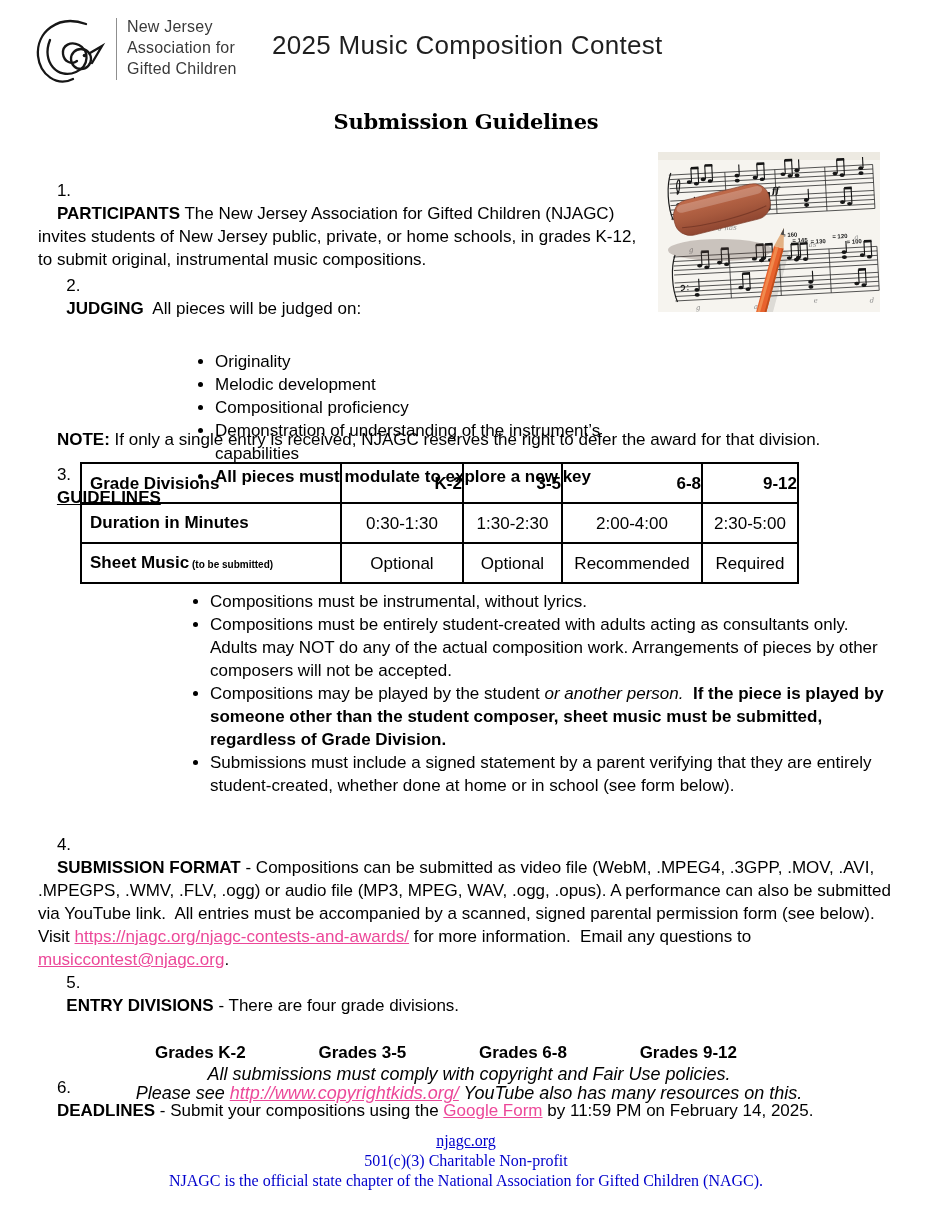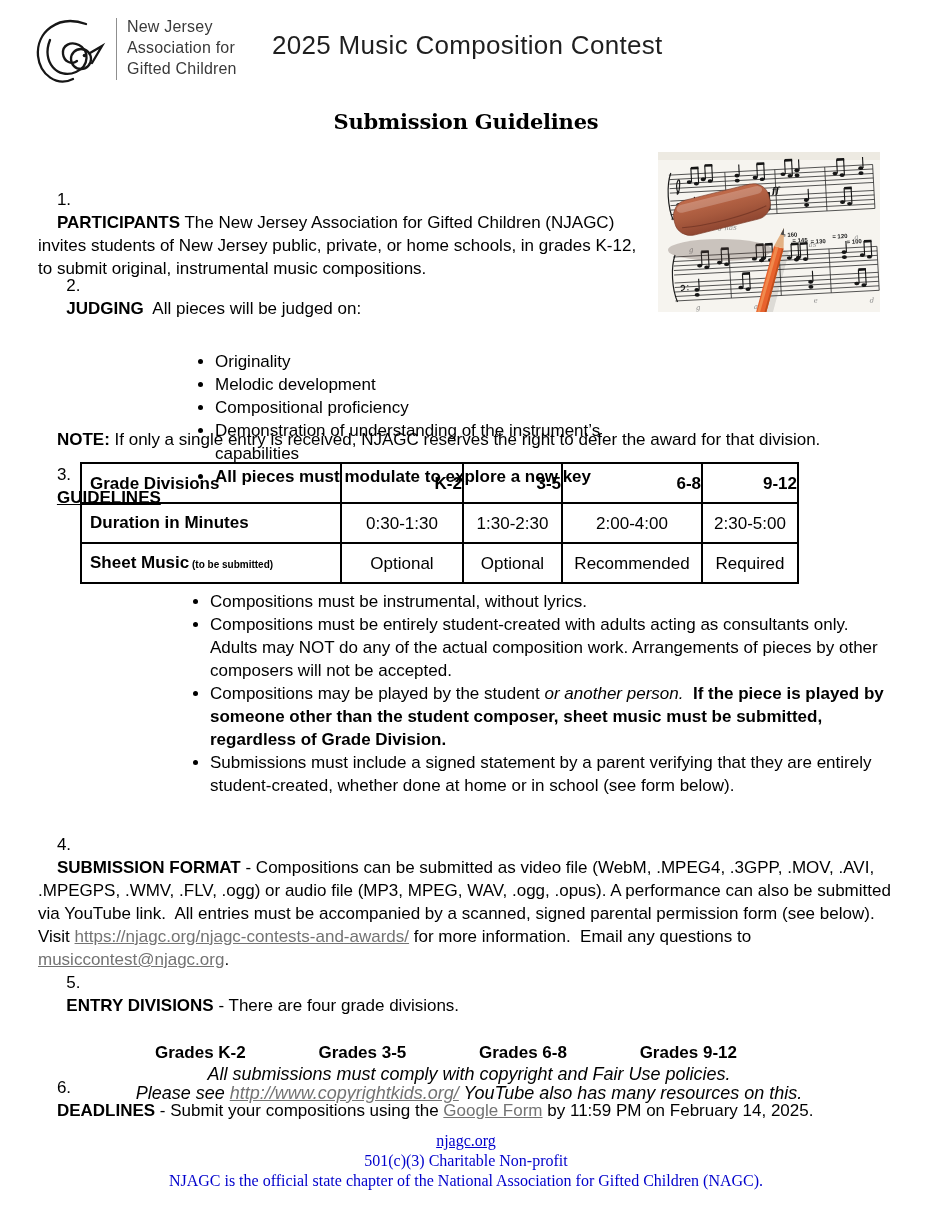--- a/index.html
+++ b/index.html
@@ -5,37 +5,37 @@
   html,body { margin:0; padding:0; background:#ffffff; }
   .page {
     position:relative; width:932px; height:1207px; margin:0 auto;
     background:#ffffff; overflow:hidden;
     font-family:"Liberation Sans", sans-serif; font-size:17px; line-height:23px; color:#000;
   }
   .t { white-space:pre-wrap; }
   .b { font-weight:bold; }
   .i { font-style:italic; }
   .u { text-decoration:underline; }
-  .lnk { color:#737373; text-decoration:underline; cursor:pointer; }
+  .lnk { color:#ec4899; text-decoration:underline; cursor:pointer; }
 
   
   .hdr { position:absolute; left:28px; top:12px; display:flex; align-items:flex-start; }
   .logo-svg { display:block; }
   .hdr-divider { width:1px; background:#8f8f8f; height:62px; margin:6px 10px 0 6px; }
   .logo-text { padding-top:4px; font-size:16px; line-height:21px; color:#3a3a3a; font-weight:300; letter-spacing:0.2px; }
   .main-title { position:absolute; left:272px; top:26px; font-size:26px; line-height:38px; color:#1f1f1f; font-weight:300; letter-spacing:0.3px; }
 
   .doc-heading { position:absolute; left:0; top:110px; width:932px; text-align:center;
     font-family:"DejaVu Serif", serif; font-weight:700; font-size:21px; letter-spacing:-0.2px; }
 
   
   .photo { position:absolute; left:658px; top:152px; width:222px; height:160px; }
 
   
-  .sec1 { position:absolute; left:38px; top:165px; width:604px; }
+  .sec1 { position:absolute; left:38px; top:156px; width:604px; }
   .sec2 { position:absolute; left:38px; top:251px; width:620px; }
   .sec2 ul { margin:7px 0 0 0; padding-left:177px; }
   .note  { position:absolute; left:38px; top:405px; width:884px; }
   .sec3h { position:absolute; left:38px; top:440px; }
 
   table.gtable { position:absolute; left:80px; top:462px; border-collapse:collapse; table-layout:fixed; }
   table.gtable td { border:2px solid #000; height:38px; vertical-align:middle; font-size:17px; overflow:hidden; }
   td.rowlabel { text-align:left; padding:0 8px; font-weight:bold; }
   td.val { text-align:center; padding:0 2px;margin-left:24px; }
   td.hval { text-align:right; font-weight:bold; padding:0 0; }

